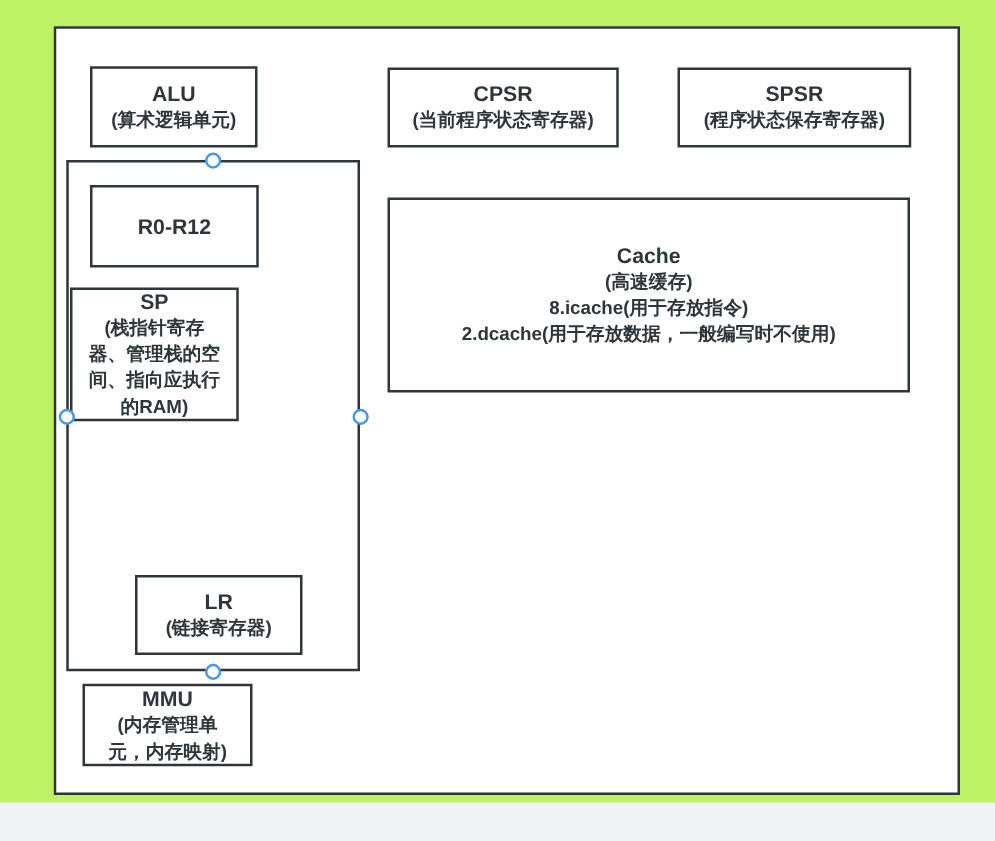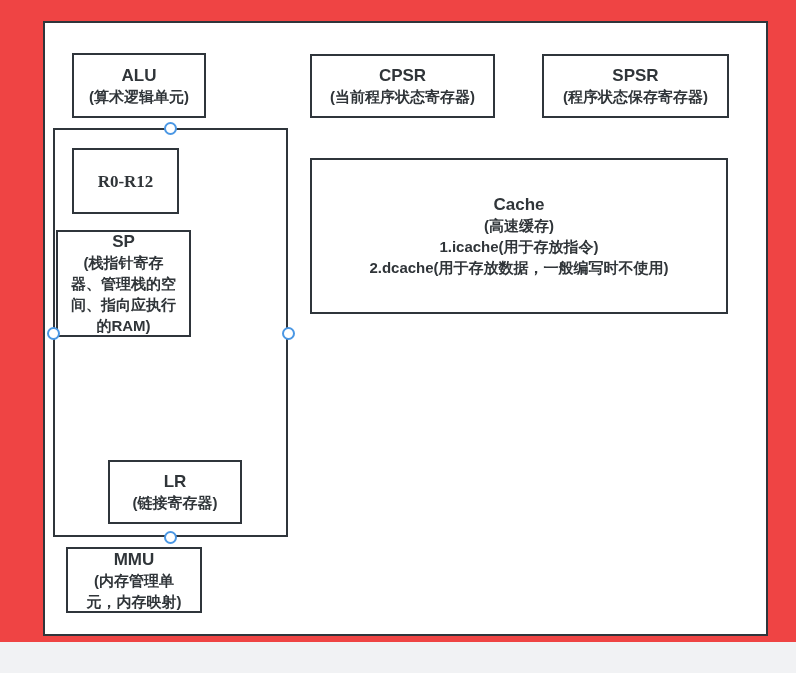--- a/index.html
+++ b/index.html
@@ -3,21 +3,21 @@
 <meta charset="utf-8">
 <style>
   :root{
     --line:#2f353b;
     --text:#303539;
     --handle:#4a97e4;
     --strip:#f1f2f4;
   }
   html,body{margin:0;padding:0;background:#ffffff;}
   #screen{
-    position:relative;width:796px;height:673px;overflow:hidden;background:#ef4444;
+    position:relative;width:796px;height:673px;overflow:hidden;background:#bef264;
     font-family:"Liberation Sans","DejaVu Sans",sans-serif;color:var(--text);
   }
   .abs{position:absolute;box-sizing:border-box;}
   .box{
     position:absolute;box-sizing:border-box;border:2px solid var(--line);background:#ffffff;
     display:flex;flex-direction:column;align-items:center;justify-content:center;
     text-align:center;font-weight:700;
   }
   .box .title{font-size:17px;line-height:21px;white-space:pre-line;}
   .box .desc{font-size:15px;line-height:21px;white-space:pre-line;}
@@ -37,21 +37,21 @@
     letter-spacing:0.5px;
   }
   .bottom-strip{position:absolute;left:0;top:642px;width:796px;height:31px;background:var(--strip);z-index:0;}
 
   
   #outer-box{left:43px;top:21px;width:725px;height:615px;border:2px solid var(--line);background:#ffffff;z-index:1;}
   #group-box{left:53px;top:128px;width:235px;height:409px;z-index:5;}
   #alu-box{left:72px;top:53px;width:134px;height:65px;z-index:6;}
   #cpsr-box{left:310px;top:54px;width:185px;height:64px;z-index:6;}
   #spsr-box{left:542px;top:54px;width:187px;height:64px;z-index:6;}
-  #r0r12-box{left:72px;top:148px;width:107px;height:66px;z-index:6;font-family:Liberation Serif, serif;}
+  #r0r12-box{left:72px;top:148px;width:135px;height:66px;z-index:6;}
   #sp-box{left:56px;top:230px;width:135px;height:107px;z-index:6;}
   #pc-box{left:72px;top:355px;width:135px;height:88px;z-index:6;}
   #lr-box{left:72px;top:460px;width:134px;height:64px;z-index:6;margin-left:36px;}
   #mmu-box{left:66px;top:547px;width:136px;height:66px;z-index:6;}
   #cache-box{left:310px;top:158px;width:418px;height:156px;z-index:6;}
   #vlabel-registers{left:236px;top:236px;}
   #kernel-label{left:343px;top:308px;}
   #handle-top{left:163.5px;top:121.5px;}
   #handle-left{left:46.5px;top:326.5px;}
   #handle-right{left:281.5px;top:326.5px;}
@@ -103,21 +103,21 @@
 
   <div id="mmu-box" class="box">
     <div class="title">MMU</div>
     <div class="desc">(内存管理单
 元，内存映射)</div>
   </div>
 
   <div id="cache-box" class="box">
     <div class="title">Cache</div>
     <div class="desc">(高速缓存)
-1.icache(用于存放指令)
+8.icache(用于存放指令)
 2.dcache(用于存放数据，一般编写时不使用)</div>
   </div>
 
   <div id="vlabel-registers" class="vlabel">16
 个
 通
 用
 寄
 存
 器</div>

